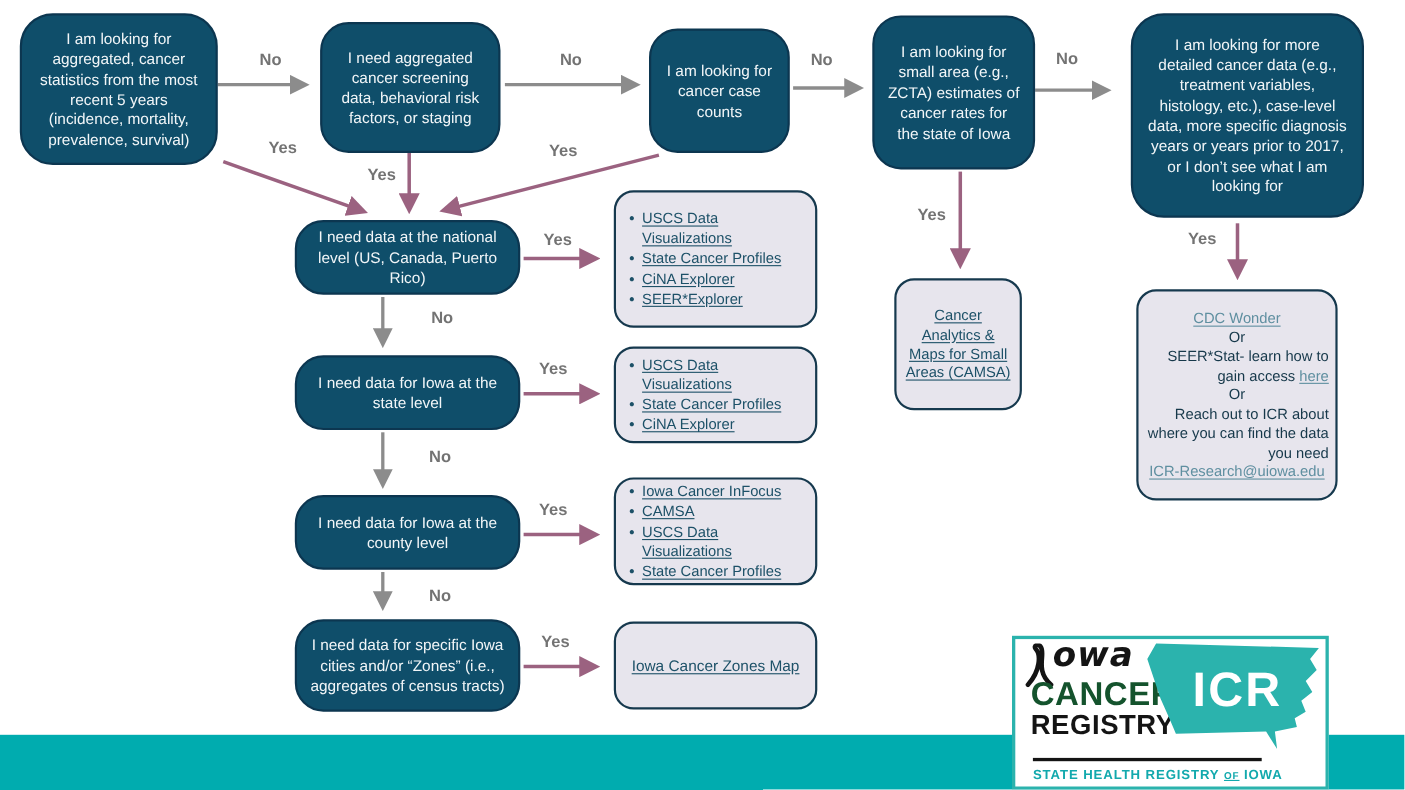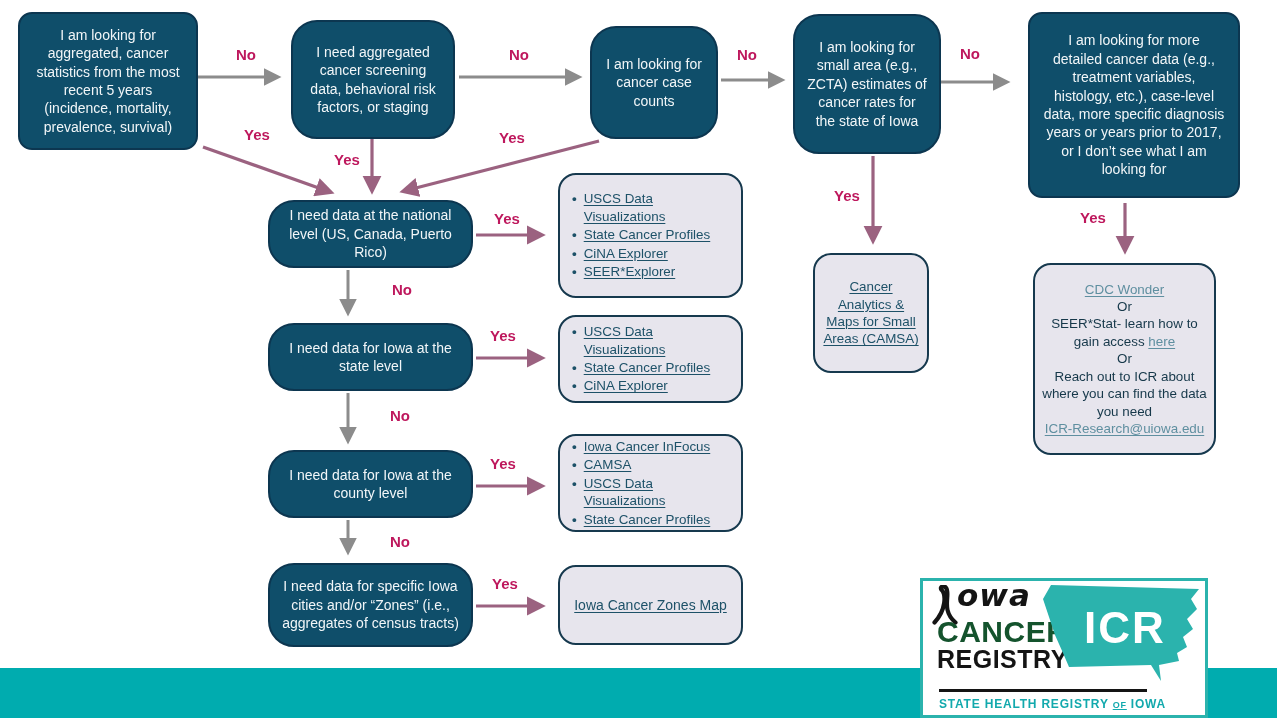--- a/index.html
+++ b/index.html
@@ -4,40 +4,40 @@
 <style>
   html,body{margin:0;padding:0;background:#ffffff;}
   .canvas{position:relative;width:1277px;height:718px;background:#ffffff;overflow:hidden;
           font-family:"Liberation Sans",sans-serif;}
   .arrows{position:absolute;left:0;top:0;z-index:1;pointer-events:none;}
 
   
   .dbox{position:absolute;z-index:2;background:#0f4e6a;border:2px solid #0c3650;border-radius:26px;
         color:#f2f6f8;display:flex;align-items:center;justify-content:center;text-align:center;
         font-size:14px;line-height:1.32;padding:8px 12px;box-sizing:border-box;}
-  .dbox.big{border-radius:14px;}
+  .dbox.big{border-radius:30px;}
 
   
   .rbox{position:absolute;z-index:2;background:#e7e5ed;border:2px solid #16394e;border-radius:18px;
         box-sizing:border-box;display:flex;flex-direction:column;justify-content:center;
         color:#16384a;font-size:13.4px;line-height:1.3;}
   .res-list{list-style:none;margin:0;padding:6px 8px 6px 12px;}
   .res-list li{display:flex;gap:7px;align-items:flex-start;margin:1px 0;}
   .res-list li::before{content:"\2022";color:#1d5168;font-weight:700;}
   .link{color:#1d5168;text-decoration:underline;text-underline-offset:2px;cursor:pointer;}
   .link.lite{color:#5f8fa0;}
   .camsa{align-items:center;text-align:center;padding:8px;}
   .zones-result{align-items:center;text-align:center;padding:6px 10px;gap:2px;}
   .zones-link{font-size:14px;}
   .zones-note{font-size:11.5px;font-weight:700;color:#16384a;}
-  .cdc{align-items:center;text-align:center;padding:8px 6px;font-size:13.4px;color:#16384a;gap:0px;}
+  .cdc{align-items:center;text-align:right;padding:8px 6px;font-size:13.4px;color:#16384a;gap:0px;}
   .cdc .row{display:block;}
 
   
-  .edge-label{position:absolute;z-index:2;font-size:15px;font-weight:600;color:#be185d;}
+  .edge-label{position:absolute;z-index:2;font-size:15px;font-weight:600;color:#737373;}
 
   
   .teal-band{position:absolute;left:0;top:668px;width:1277px;height:50px;background:#00acaf;z-index:2;}
   .logo-box{position:absolute;left:920px;top:578px;width:288px;height:140px;background:#ffffff;
             border:3px solid #2bb3ad;box-sizing:border-box;z-index:3;}
   .ribbon{position:absolute;left:8px;top:4px;}
   .iowa-script{position:absolute;left:34px;top:-4px;font-family:"DejaVu Sans",sans-serif;
                font-weight:800;font-style:italic;font-size:31px;color:#141414;letter-spacing:1px;}
   .logo-cancer{position:absolute;left:14px;top:34px;font-weight:900;font-size:30px;color:#14532d;
                letter-spacing:0.5px;font-family:"Liberation Sans",sans-serif;}

